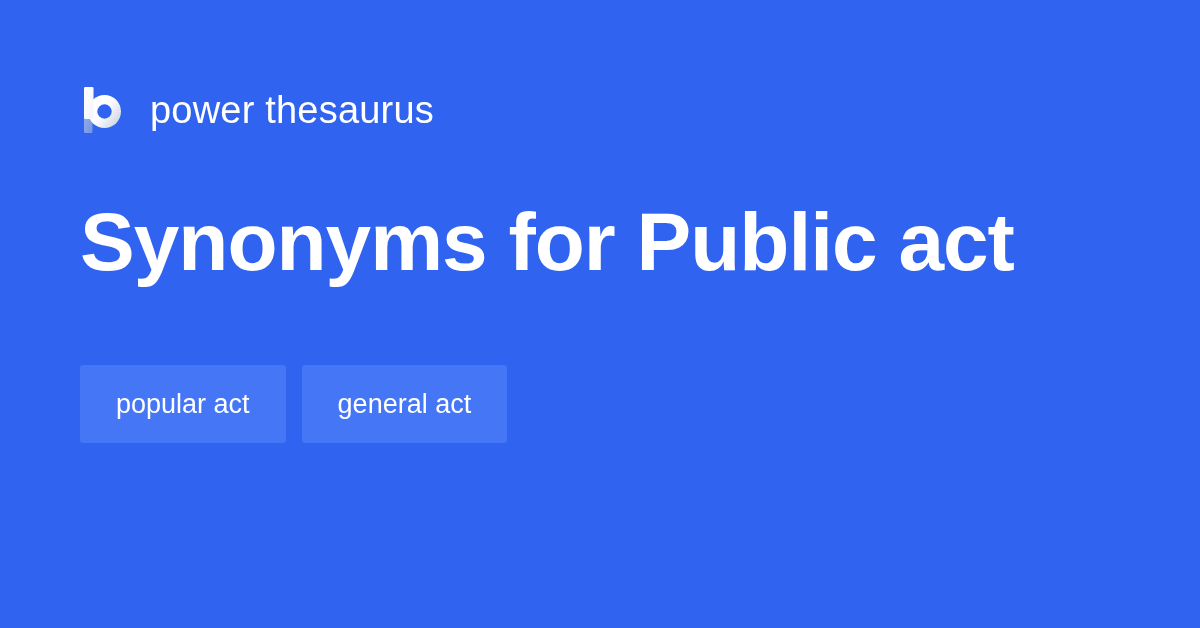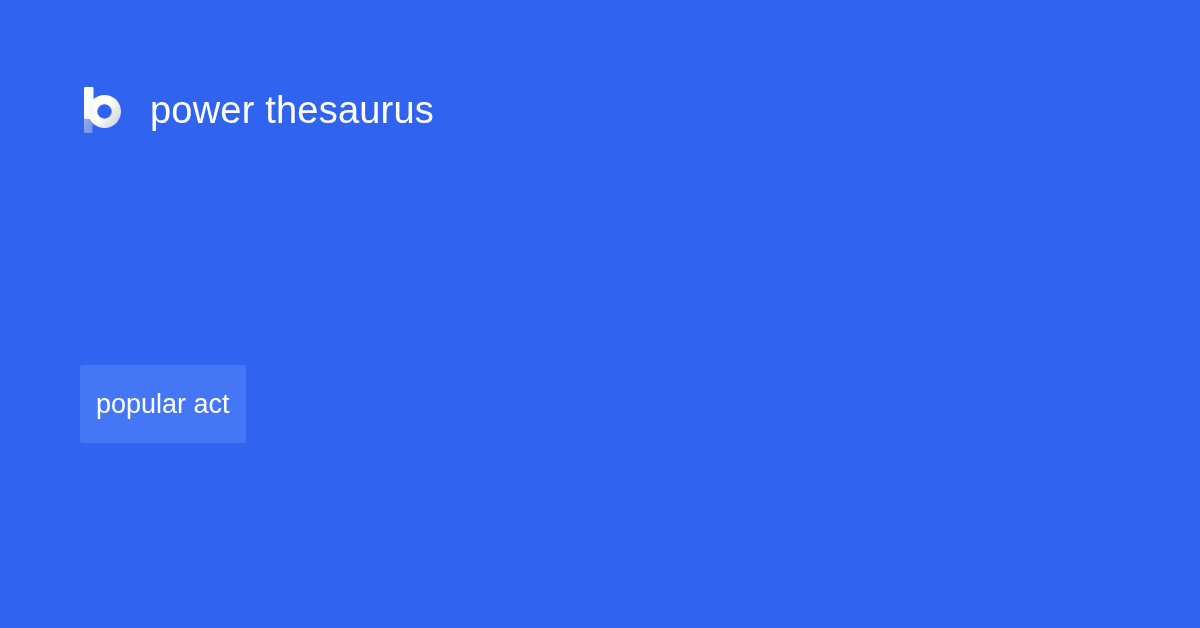--- a/index.html
+++ b/index.html
@@ -79,21 +79,21 @@
   }
 
   .chip {
     height: 78px;
     box-sizing: border-box;
     background: #4476F5;
     border-radius: 3px;
     display: flex;
     align-items: center;
     justify-content: center;
-    padding: 0 16px;
+    padding: 0 36px;
     color: #FFFFFF;
     font-size: 27px;
     line-height: 32px;
     font-weight: 400;
     white-space: nowrap;
     font-family: "Liberation Sans", sans-serif;
   }
 </style>
 </head>
 <body>
@@ -128,20 +128,24 @@
 
       <g mask="url(#bowlMask)">
         <rect x="6" y="8" width="38" height="37" fill="url(#bowlGrad)"></rect>
       </g>
 
       <rect x="4" y="2" width="9.5" height="32" rx="1.2" fill="url(#stemGrad)"></rect>
     </svg>
     <span class="brand-name">power thesaurus</span>
   </div>
 
+  <h1 class="headline">Synonyms for Public act</h1>
 
   <div class="chips">
     <div class="chip">
         <span>popular act</span>
+      </div>
+    <div class="chip">
+        <span>general act</span>
       </div>
   </div>
 
 </div>
 
 </body></html>

